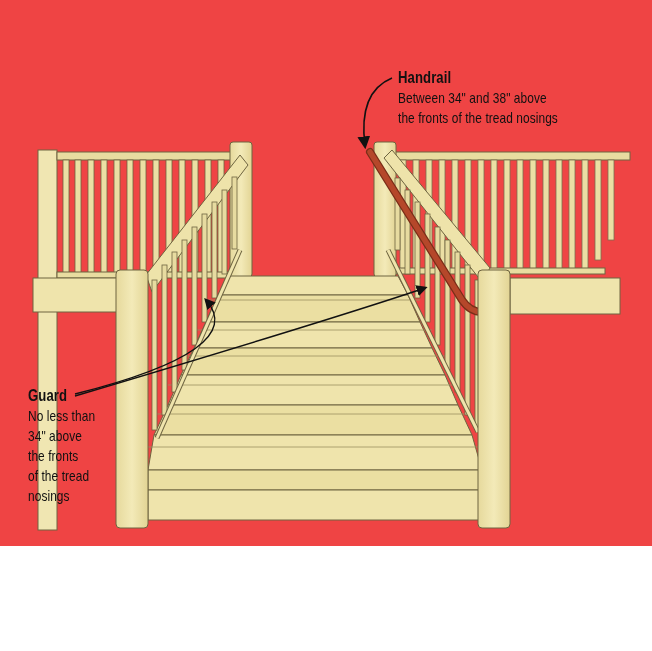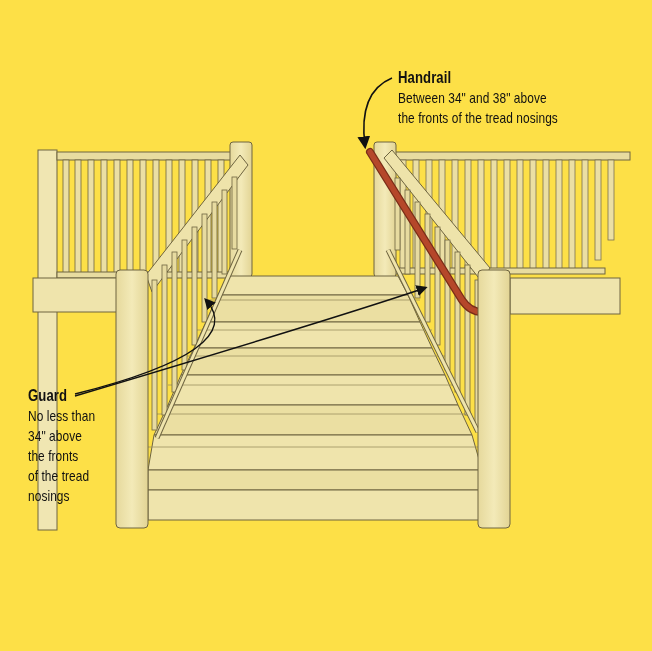--- a/index.html
+++ b/index.html
@@ -1,16 +1,16 @@
 <!DOCTYPE html>
 <html><head>
 <meta charset="utf-8">
 <style>
   html, body { margin: 0; padding: 0; background: #ffffff; }
-  #stage { position: relative; width: 652px; height: 651px; overflow: hidden; background: #fde047; }
+  #stage { position: relative; width: 652px; height: 546px; overflow: hidden; background: #ef4444; }
   svg.art { position: absolute; left: 0; top: 0; }
   .label { position: absolute; font-family: "Liberation Sans", sans-serif; color: #111111; transform: scaleX(0.82); transform-origin: left top; white-space: nowrap; letter-spacing: 0.1px; }
   .label .title { font-weight: bold; font-size: 16px; line-height: 20px; display: block; }
   .label .line { font-size: 14.5px; line-height: 20px; display: block; }
 </style>
 </head>
 <body>
 
 <div id="stage">
   <svg class="art" width="652" height="651" viewBox="0 0 652 651">

